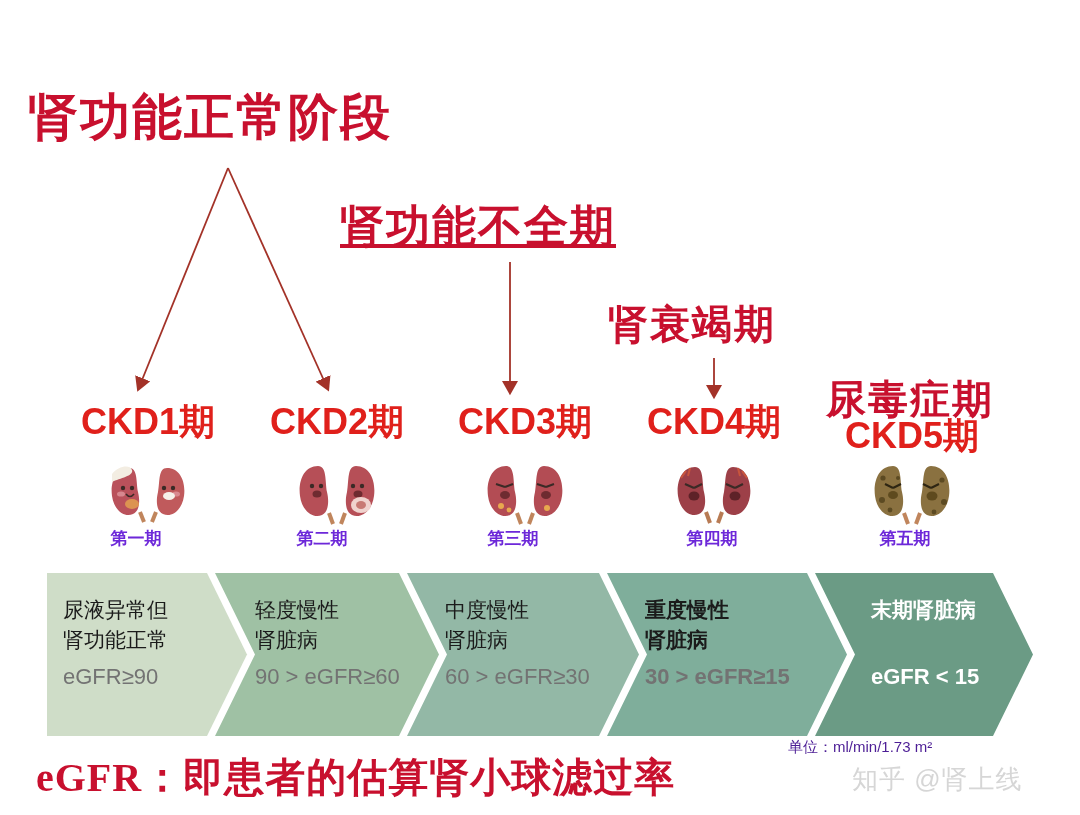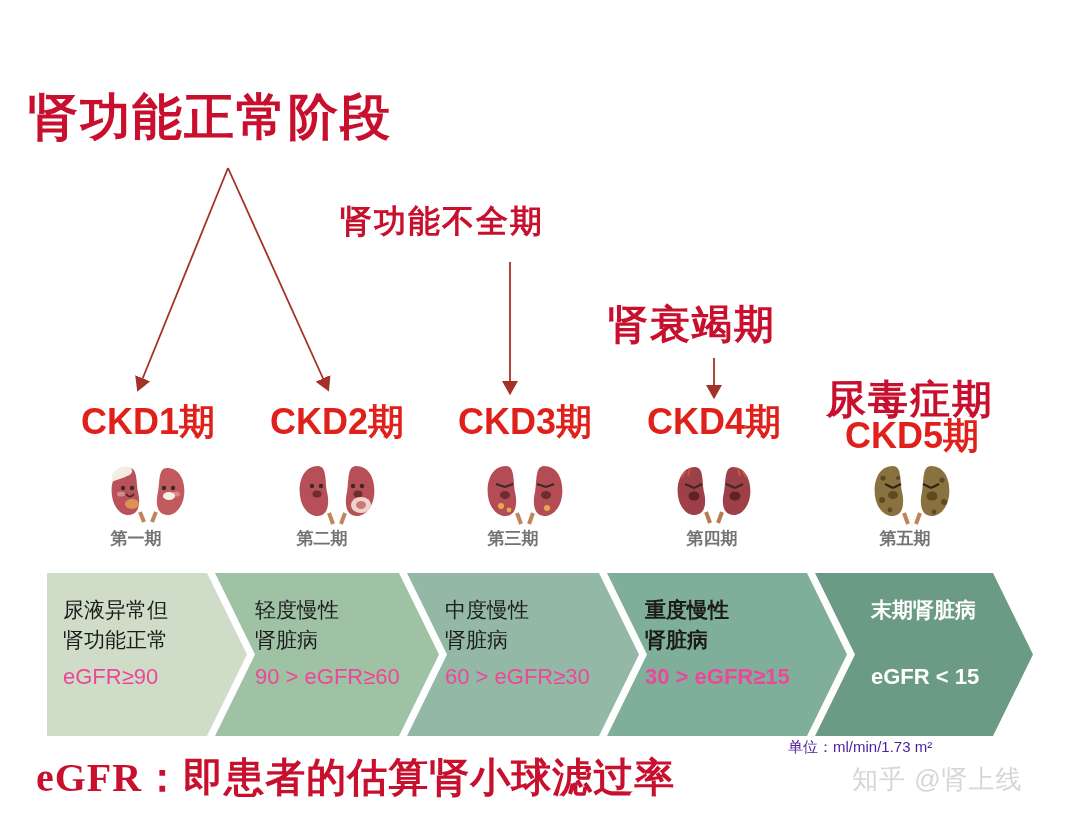--- a/index.html
+++ b/index.html
@@ -26,21 +26,21 @@
   .red-heading {
     position: absolute;
     color: #C8102E;
     font-family: "Liberation Serif", "DejaVu Serif", serif;
     font-weight: bold;
     letter-spacing: 2px;
     white-space: nowrap;
     line-height: 1;
   }
   #h-normal   { left: 28px;  top: 92px;  font-size: 50px; }
-  #h-insuff   { left: 340px; top: 205px; font-size: 32px; }
+  #h-insuff   { left: 340px; top: 205px; font-size: 44px; text-decoration: underline; }
   #h-failure  { left: 608px; top: 305px; font-size: 40px; }
   #h-uremia   { left: 826px; top: 380px; font-size: 40px; }
 
   
   #arrows {
     position: absolute;
     left: 0; top: 0;
     width: 1080px; height: 815px;
     pointer-events: none;
   }
@@ -72,21 +72,21 @@
   }
   #kid1 { left: 148px; top: 448px; }
   #kid2 { left: 337px; top: 448px; }
   #kid3 { left: 525px; top: 448px; }
   #kid4 { left: 714px; top: 448px; }
   #kid5 { left: 912px; top: 448px; }
 
   
   .phase-label {
     position: absolute;
-    color: #737373;
+    color: #6d28d9;
     font-family: "Liberation Sans", "DejaVu Sans", sans-serif;
     font-weight: bold;
     font-size: 17px;
     white-space: nowrap;
     transform: translateX(-50%);
     line-height: 1;
   }
   #ph1 { left: 136px; top: 530px; }
   #ph2 { left: 322px; top: 530px; }
   #ph3 { left: 513px; top: 530px; }
@@ -122,21 +122,21 @@
   .chev-desc {
     font-family: "Liberation Sans", "DejaVu Sans", sans-serif;
     font-size: 21px;
     line-height: 1.45;
     color: #1b1b1b;
     white-space: pre-line;
   }
   .chev-gfr {
     font-family: "Liberation Sans", "DejaVu Sans", sans-serif;
     font-size: 22px;
-    color: #ec4899;
+    color: #737373;
     white-space: nowrap;
   }
   .chev-cell.last .chev-desc,
   .chev-cell.last .chev-gfr {
     color: #ffffff;
     font-weight: bold;
   }
 
   
   #cell1 { left: 16px;  width: 190px; }

